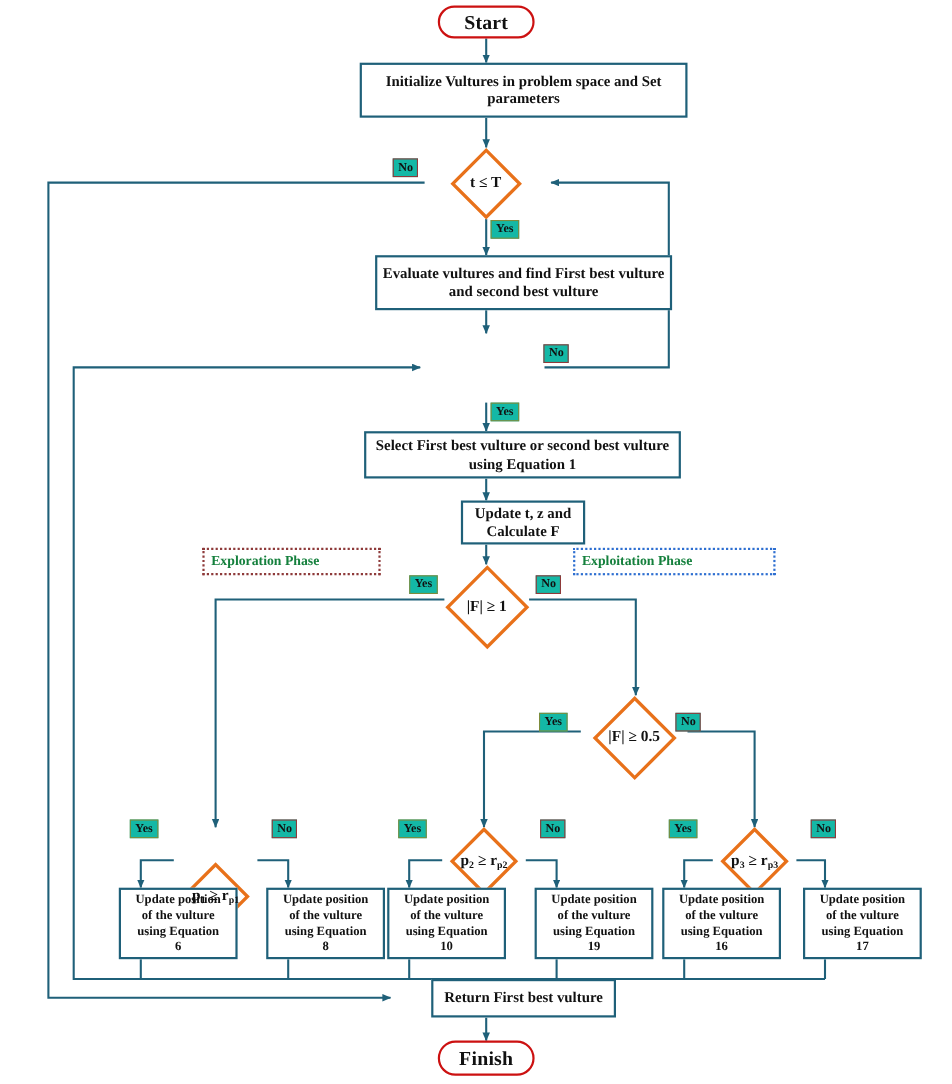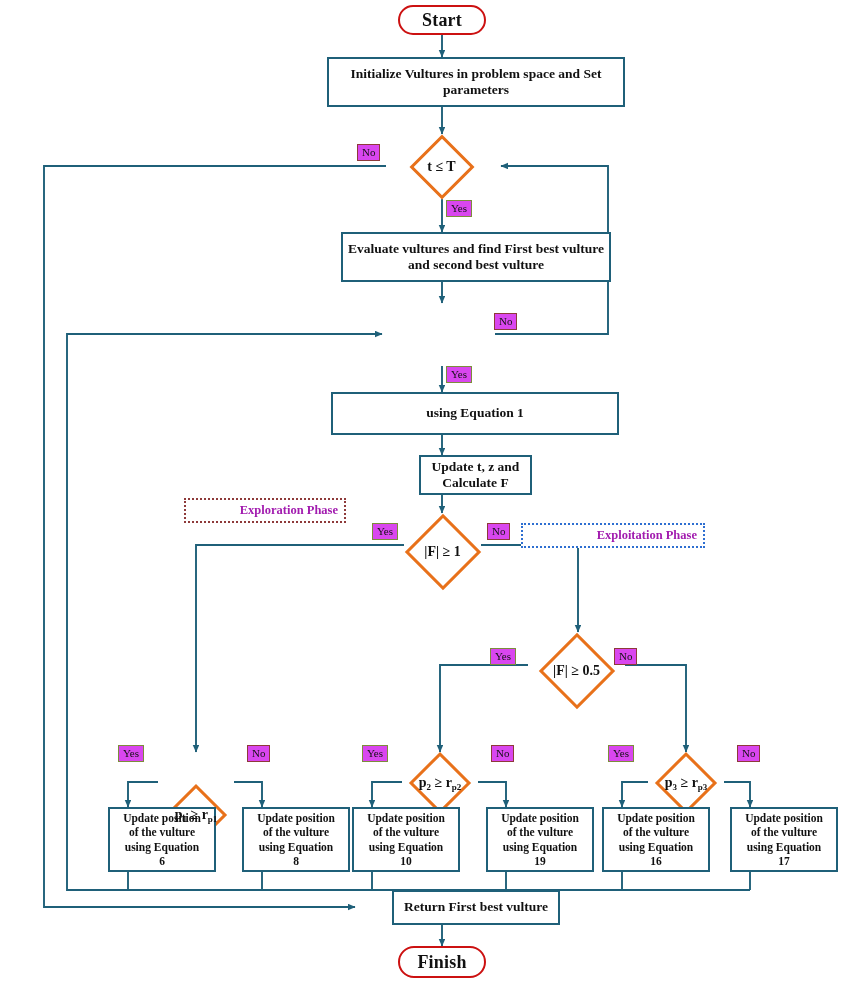--- a/index.html
+++ b/index.html
@@ -59,39 +59,39 @@
     font-size:14px;
     color:#111111;
     white-space:nowrap;
   }
   .decision .dlabel sub{font-size:9px;vertical-align:baseline;position:relative;top:3px;}
 
   
   .tag{
     position:absolute;
     box-sizing:border-box;
-    font-weight:normal;
+    font-weight:bold;
     font-size:11px;
     line-height:1;
     padding:2px 4px;
-    background:#d946ef;
+    background:#14b8a6;
     color:#111111;
     white-space:nowrap;
   }
   .tag.yes{border:1.6px solid #7D8C3C;}
   .tag.no{border:1.6px solid #8E3A3A;}
 
   
   .phase{
     position:absolute;
     box-sizing:border-box;
-    display:flex;align-items:center;justify-content:flex-end;
+    display:flex;align-items:center;justify-content:flex-start;
     font-weight:bold;
     font-size:12.5px;
-    color:#a21caf;
+    color:#15803d;
     background:#ffffff;
     padding:3px 6px;
   }
   .phase.exploration{border:2px dotted #8E3A3A;}
   .phase.exploitation{border:2px dotted #2E6FD1;}
 </style>
 </head>
 <body>
 
 <div id="canvas">
@@ -170,32 +170,33 @@
 
   <div class="node process" style="left:307px;top:232px;width:270px;height:50px;flex-direction:column;">
     <span>Evaluate vultures and find First best vulture</span>
     <span>and second best vulture</span>
   </div>
 
   <div class="tag no" style="left:494px;top:313px;">No</div>
   <div class="tag yes" style="left:446px;top:366px;">Yes</div>
 
   <div class="node process" style="left:297px;top:392px;width:288px;height:43px;flex-direction:column;">
+    <span>Select First best vulture or second best vulture</span>
     <span>using Equation 1</span>
   </div>
 
   <div class="node process" style="left:385px;top:455px;width:113px;height:40px;flex-direction:column;">
     <span>Update t, z and</span>
     <span>Calculate F</span>
   </div>
 
   <div class="phase exploration" style="left:184px;top:498px;width:162px;height:25px;">
     <span>Exploration Phase</span>
   </div>
-  <div class="phase exploitation" style="left:521px;top:523px;width:184px;height:25px;">
+  <div class="phase exploitation" style="left:521px;top:498px;width:184px;height:25px;">
     <span>Exploitation Phase</span>
   </div>
 
   <div class="node decision" style="left:404px;top:513px;width:77px;height:77px;">
     <div class="dshape" style="width:54px;height:54px;"></div>
     <span class="dlabel">|F| ≥ 1</span>
   </div>
   <div class="tag yes" style="left:372px;top:523px;">Yes</div>
   <div class="tag no" style="left:487px;top:523px;">No</div>
 

